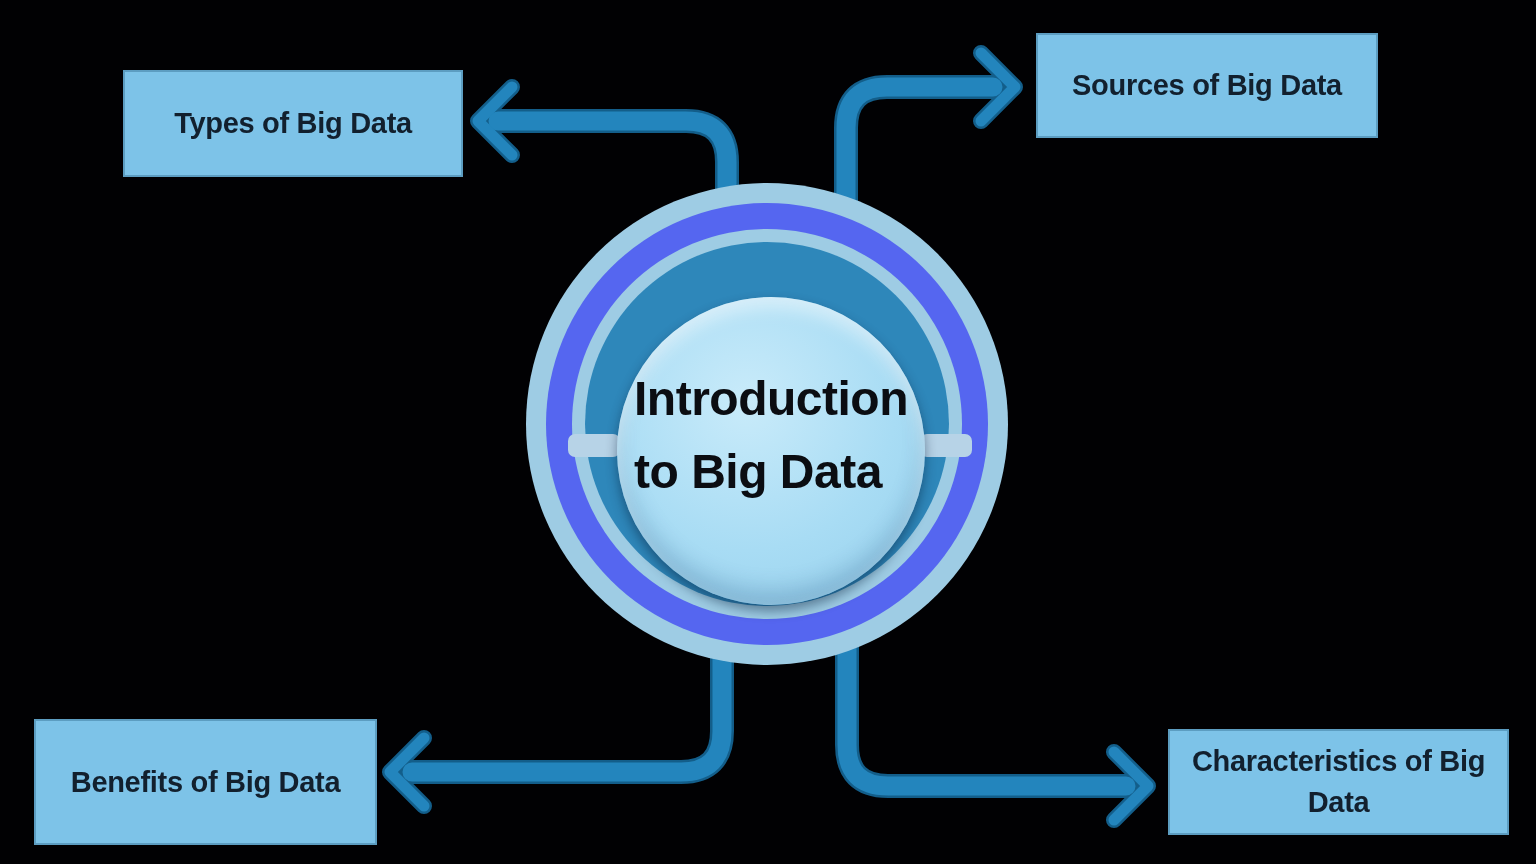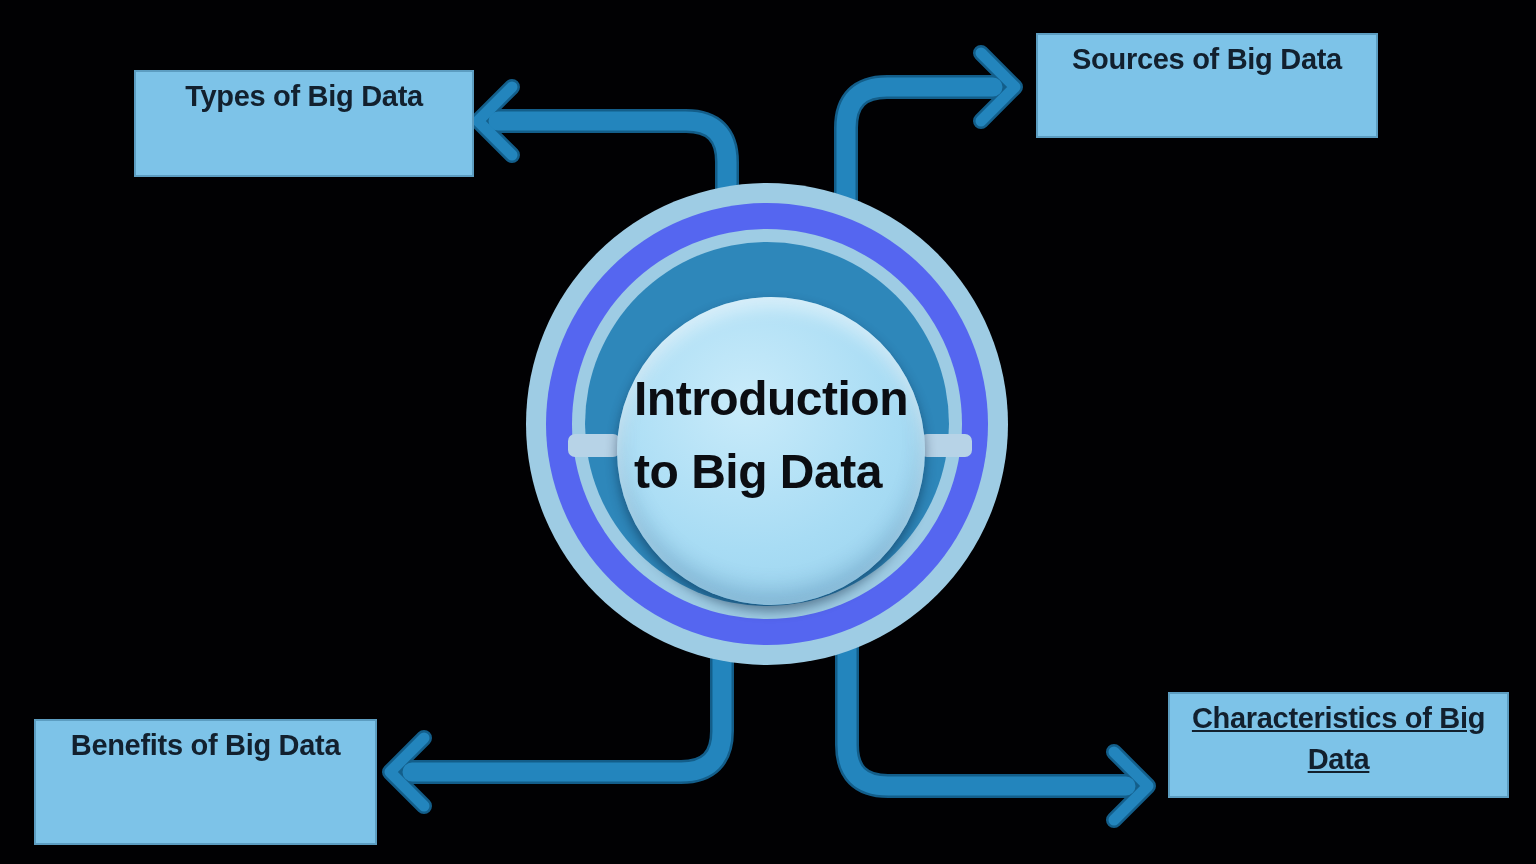--- a/index.html
+++ b/index.html
@@ -77,33 +77,34 @@
   }
 
   
   .node-box {
     position: absolute;
     z-index: 3;
     background: var(--box-fill, #7dc3e8);
     border: 2px solid rgba(18, 70, 104, 0.30);
     box-sizing: border-box;
     display: flex;
+    align-items: center;
     justify-content: center;
     text-align: center;
     color: var(--box-text, #12202e);
     font-weight: bold;
     font-size: 29px;
     line-height: 1.4;
     letter-spacing: -0.3px;
     padding: 4px 16px;
   }
-  .node-types           { left: 123px;  top: 70px;  width: 340px; height: 107px; margin-left: 11px; }
+  .node-types           { left: 123px;  top: 70px;  width: 340px; height: 107px; }
   .node-sources         { left: 1036px; top: 33px;  width: 342px; height: 105px; }
   .node-benefits        { left: 34px;   top: 719px; width: 343px; height: 126px; }
-  .node-characteristics { left: 1168px; top: 692px; width: 341px; height: 106px; text-decoration: underline; }
+  .node-characteristics { left: 1168px; top: 729px; width: 341px; height: 106px; }
 </style>
 </head>
 <body>
 
 <div class="stage">
 
   <svg class="arrows" viewBox="0 0 1536 864" xmlns="http://www.w3.org/2000/svg">
 
     <g>
       <path class="a-edge-shaft" d="M 727 242 L 727 162 Q 727 121 686 121 L 498 121"></path>

